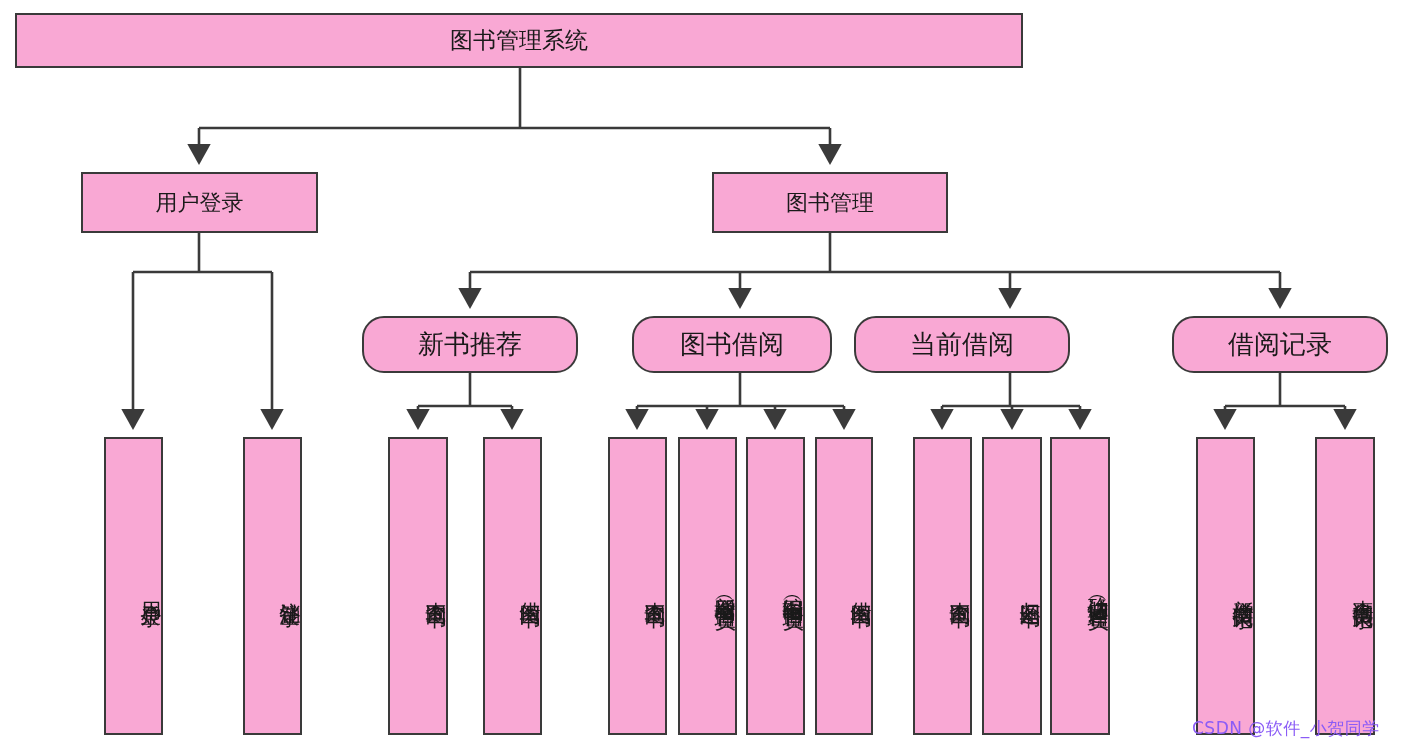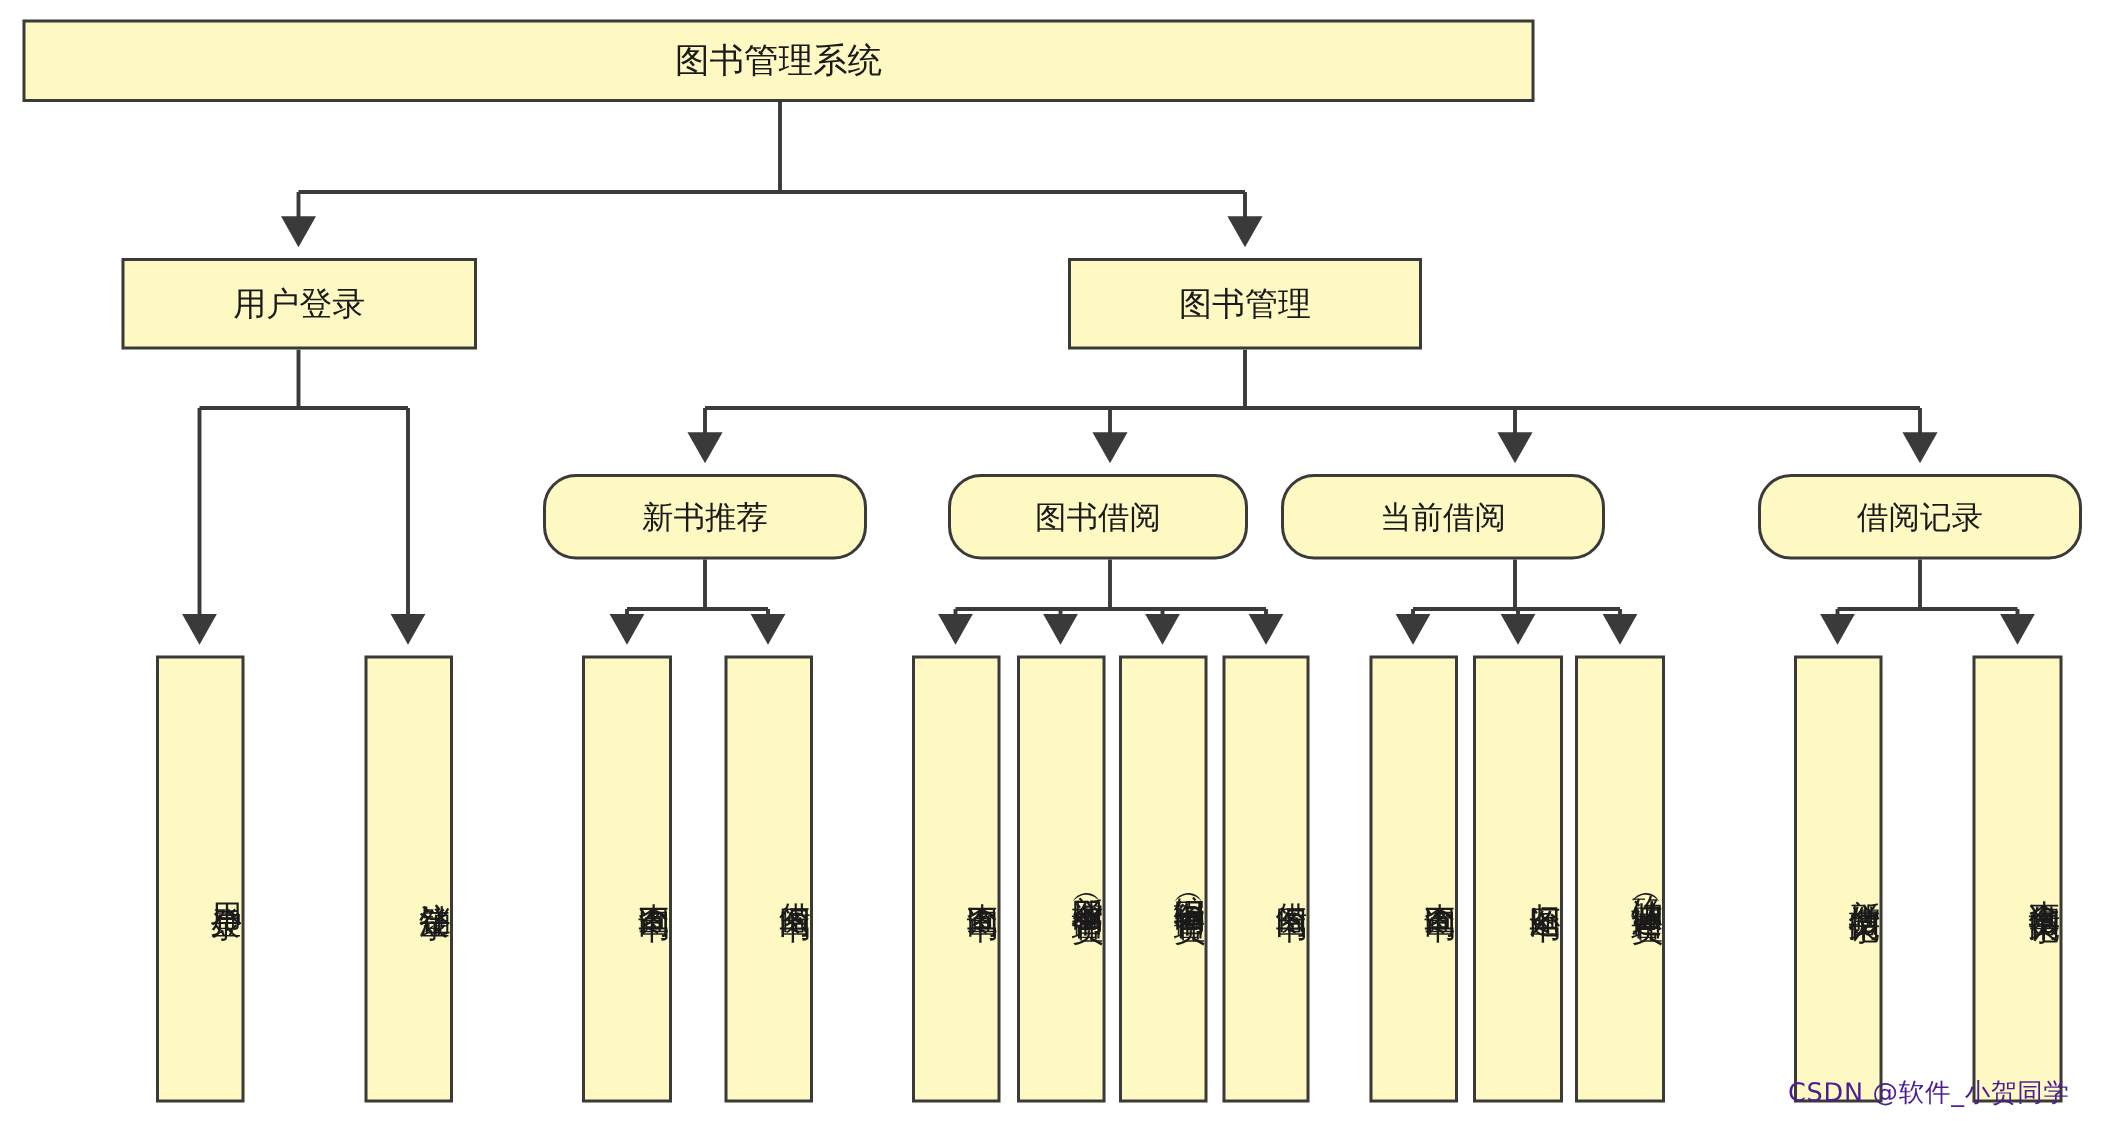--- a/index.html
+++ b/index.html
@@ -22,55 +22,55 @@
     left: 0;
     top: 0;
     width: 1405px;
     height: 747px;
     pointer-events: none;
   }
   .node {
     position: absolute;
     box-sizing: border-box;
     border: 2px solid #3a3a3a;
-    background: #fef9c3;
+    background: #f9a8d4;
     display: flex;
     align-items: center;
     justify-content: center;
     color: #1a1a1a;
   }
   .node.root {
     font-size: 23px;
   }
   .node.level2 {
     font-size: 22px;
   }
   .node.level3 {
-    font-size: 21px;
+    font-size: 26px;
     border-radius: 22px;
   }
   .node.leaf {
     font-size: 21px;
     writing-mode: vertical-rl;
     text-orientation: upright;
     letter-spacing: 2px;
     padding-top: 6px;
     align-items: flex-start;
     justify-content: center;
     line-height: 1.02;
   }
   .node.leaf .label {
     writing-mode: vertical-rl;
     text-orientation: upright;
     white-space: nowrap;
   }
   .watermark {
     position: absolute;
     font-size: 17px;
-    color: #4c1d95;
+    color: #8b5cf6;
     white-space: nowrap;
     letter-spacing: 0.5px;
   }
 </style>
 </head>
 <body>
 
 <div id="canvas">
 
   <svg class="connectors" viewBox="0 0 1405 747" xmlns="http://www.w3.org/2000/svg">

